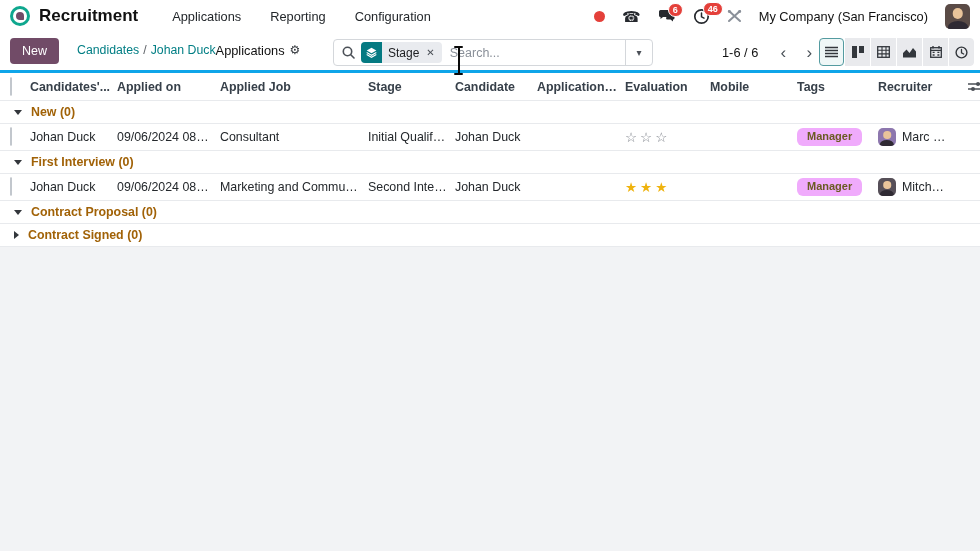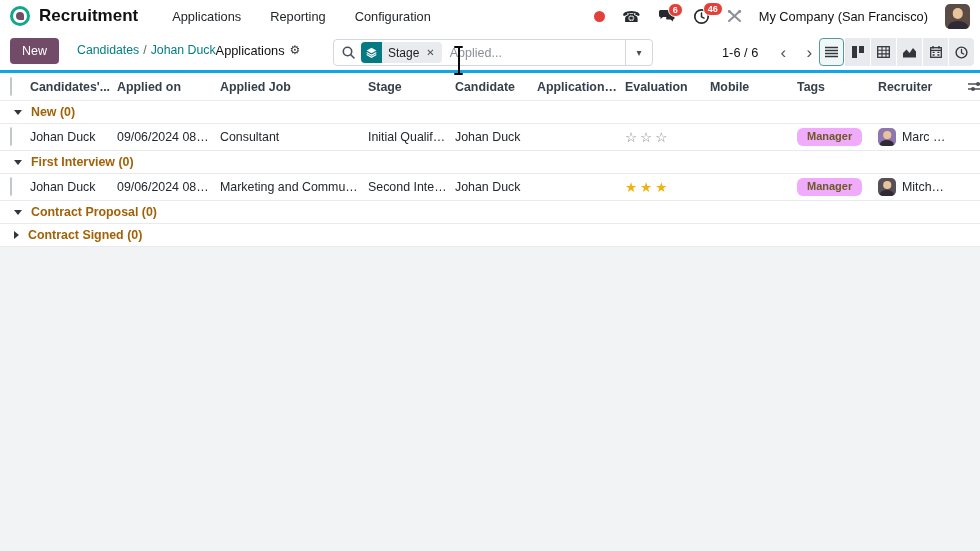--- a/index.html
+++ b/index.html
@@ -169,21 +169,21 @@
         <span class="facet-ic">
           <svg width="11" height="11" viewBox="0 0 16 16">
             <path d="M8 1 L15 5 8 9 1 5 Z" fill="#fff"></path>
             <path d="M1 8 L8 12 15 8" fill="none" stroke="#fff" stroke-width="1.6"></path>
             <path d="M1 11 L8 15 15 11" fill="none" stroke="#fff" stroke-width="1.6"></path>
           </svg>
         </span>
         <span class="facet-label">Stage</span>
         <span class="facet-x">✕</span>
       </span>
-      <span class="search-ph">Applied...</span>
+      <span class="search-ph">Search...</span>
       <span class="search-dd">
         <span>▾</span>
       </span>
     </div>
 
     <div class="pager">
       <span class="pager-count">1-6 / 6</span>
       <button class="pager-btn">‹</button>
       <button class="pager-btn">›</button>
     </div>

